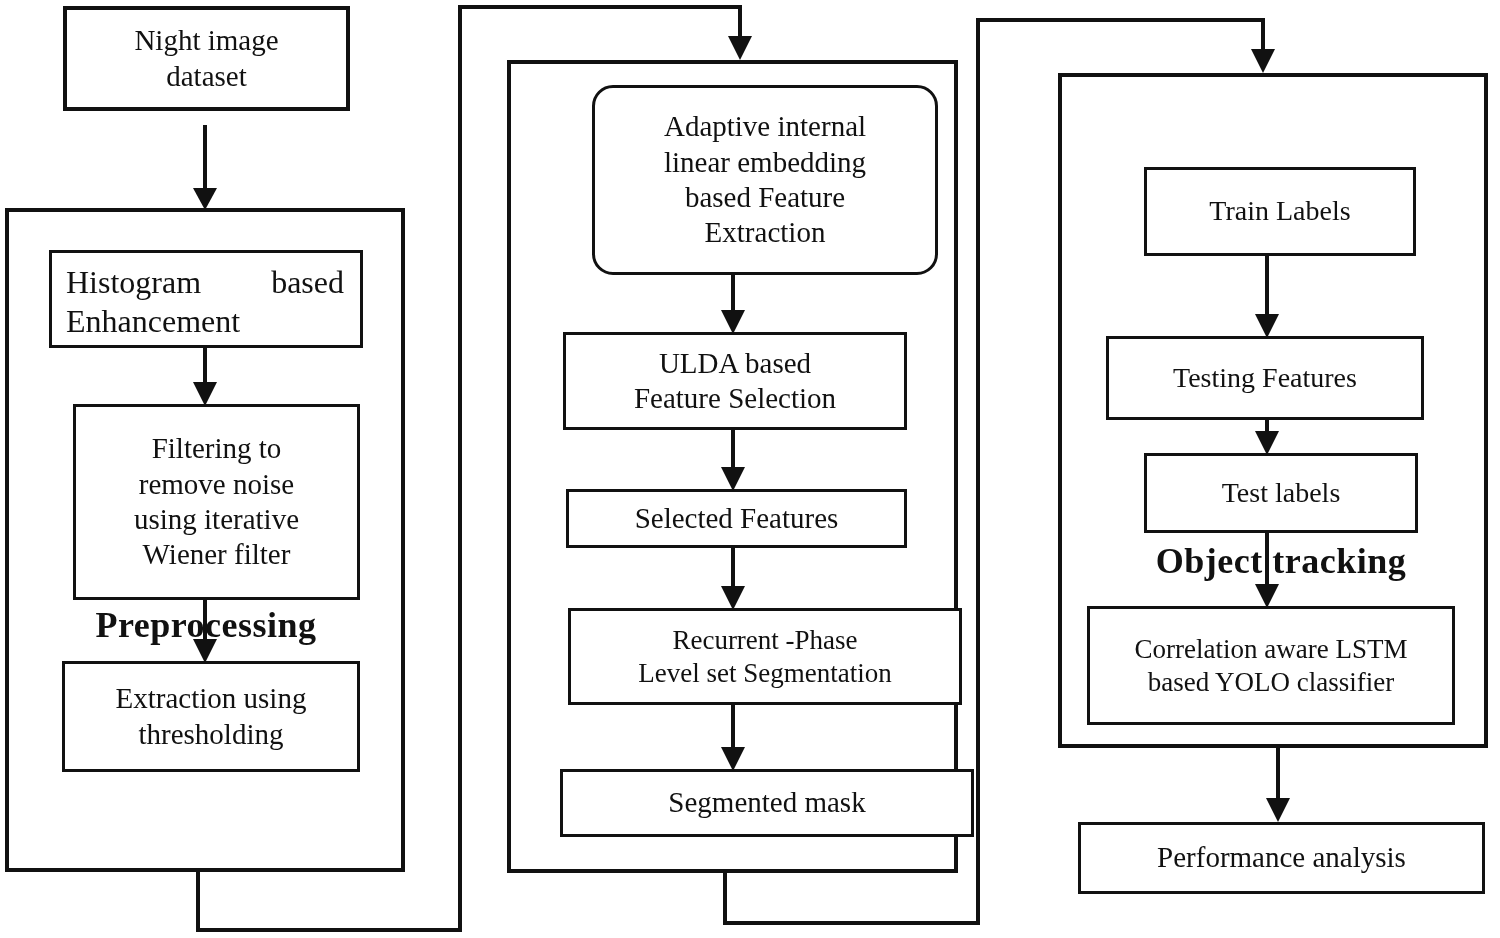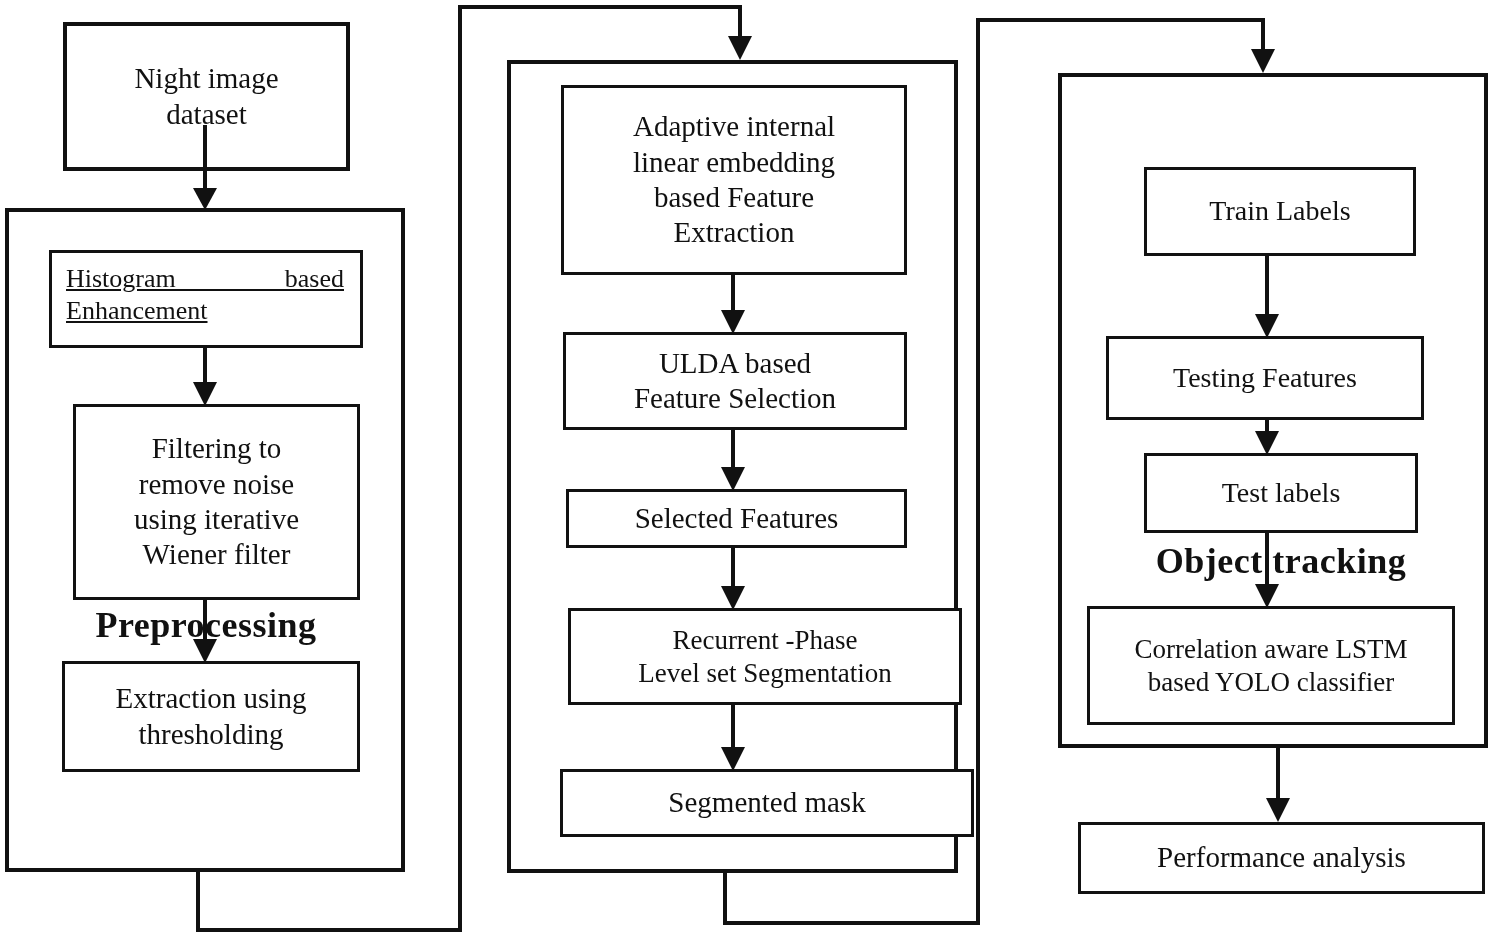--- a/index.html
+++ b/index.html
@@ -31,22 +31,21 @@
     line-height: 1.22;
     white-space: pre-line;
   }
   .node.thick { border-width: 4px; }
   .node.justify-text {
     display: block;
     white-space: normal;
     text-align: justify;
     text-align-last: left;
     padding: 10px 16px 8px 14px;
-    font-size: 26px;
-    text-decoration: underline;
+    font-size: 32px;
   }
   .section-label {
     position: absolute;
     font-weight: bold;
     font-size: 36px;
     letter-spacing: 0.5px;
     text-align: center;
     white-space: nowrap;
   }
   svg.wires {
@@ -67,42 +66,42 @@
 </style>
 </head>
 <body>
 
 <div class="canvas">
 
   <div class="container-box" style="left:5px; top:208px; width:400px; height:664px;"></div>
   <div class="container-box" style="left:507px; top:60px; width:451px; height:813px;"></div>
   <div class="container-box" style="left:1058px; top:73px; width:430px; height:675px;"></div>
 
-  <div class="node thick" style="left:63px; top:6px; width:287px; height:149px;margin-top:16px;">
+  <div class="node thick" style="left:63px; top:6px; width:287px; height:105px;">
     <span>Night image
 dataset</span>
   </div>
   <div class="node justify-text" style="left:49px; top:250px; width:314px; height:98px;">
     <span>Histogram based Enhancement</span>
   </div>
   <div class="node" style="left:73px; top:404px; width:287px; height:196px;">
     <span>Filtering to
 remove noise
 using iterative
 Wiener filter</span>
   </div>
   <div class="section-label" style="left:86px; top:604px; width:240px;">
     <span>Preprocessing</span>
   </div>
   <div class="node" style="left:62px; top:661px; width:298px; height:111px;">
     <span>Extraction using
 thresholding</span>
   </div>
 
-  <div class="node" style="left:561px; top:85px; width:346px; height:190px;">
+  <div class="node" style="left:592px; top:85px; width:346px; height:190px;border-radius:21px;">
     <span>Adaptive internal
 linear embedding
 based Feature
 Extraction</span>
   </div>
   <div class="node" style="left:563px; top:332px; width:344px; height:98px;">
     <span>ULDA based
 Feature Selection</span>
   </div>
   <div class="node" style="left:566px; top:489px; width:341px; height:59px;">

